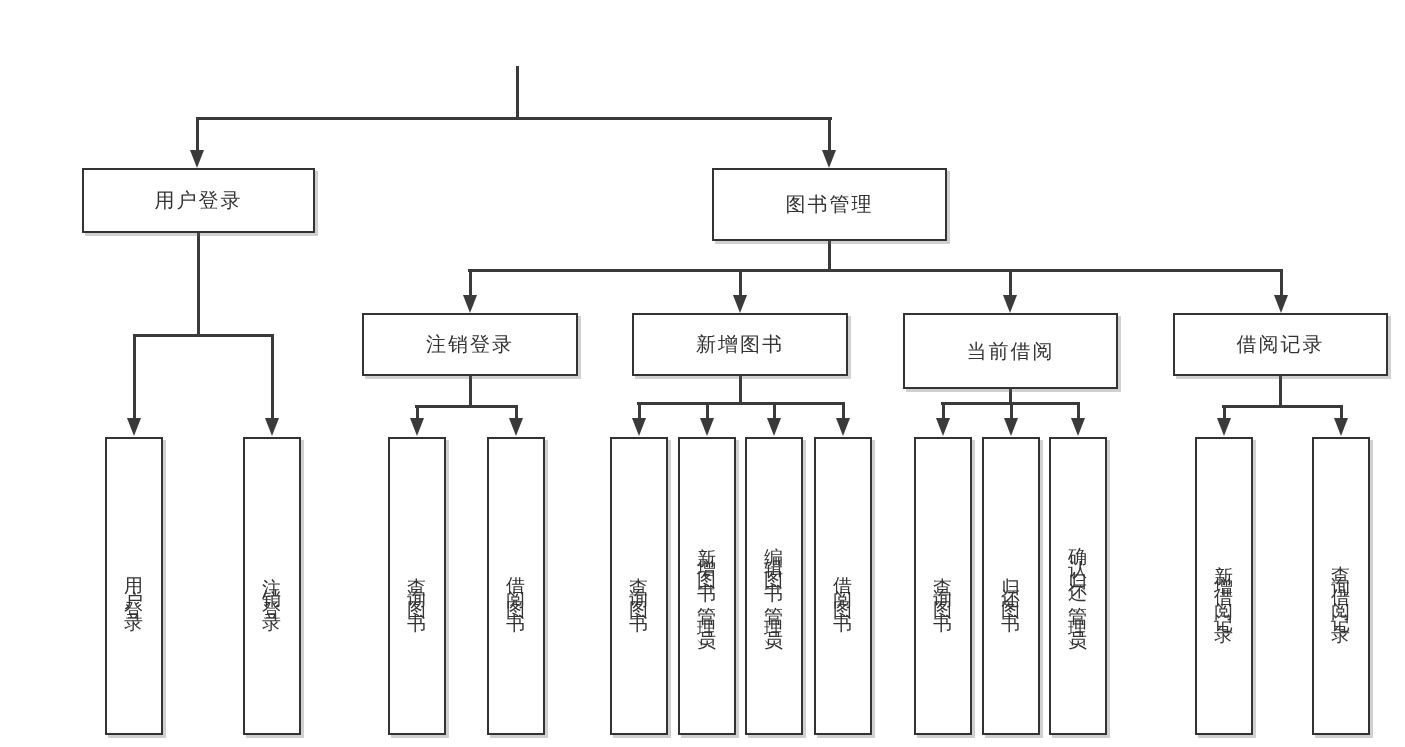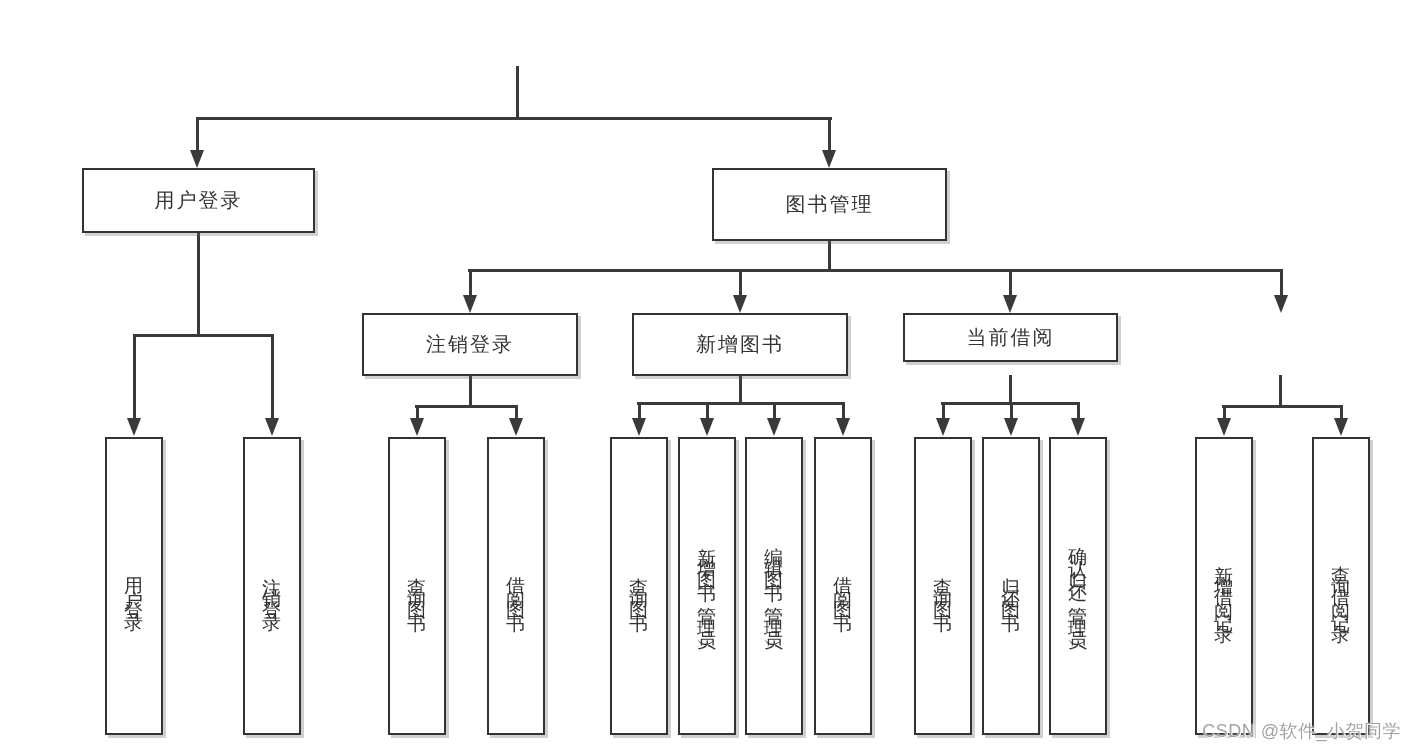--- a/index.html
+++ b/index.html
@@ -101,22 +101,25 @@
   <div class="arr" style="left:1003px; top:295px;"></div>
   <div class="vl" style="left:1280px; top:269px; height:28px;"></div>
   <div class="arr" style="left:1274px; top:295px;"></div>
 
   <div class="node" style="left:362px; top:313px; width:216px; height:63px;">
     <span class="lbl">注销登录</span>
   </div>
   <div class="node" style="left:632px; top:313px; width:216px; height:63px;">
     <span class="lbl">新增图书</span>
   </div>
-  <div class="node" style="left:903px; top:313px; width:215px; height:49px;">
+  <div class="node" style="left:903px; top:313px; width:215px; height:76px;">
     <span class="lbl">当前借阅</span>
+  </div>
+  <div class="node" style="left:1173px; top:313px; width:215px; height:63px;">
+    <span class="lbl">借阅记录</span>
   </div>
 
   <div class="vl" style="left:469px; top:375px; height:33px;"></div>
   <div class="hl" style="left:415px; top:405px; width:103px;"></div>
   <div class="vl" style="left:416px; top:405px; height:15px;"></div>
   <div class="arr" style="left:410px; top:418px;"></div>
   <div class="vl" style="left:515px; top:405px; height:15px;"></div>
   <div class="arr" style="left:509px; top:418px;"></div>
 
   <div class="vl" style="left:739px; top:375px; height:30px;"></div>
@@ -183,14 +186,13 @@
     <span class="lbl">确认归还（管理员）</span>
   </div>
 
   <div class="node leaf" style="left:1195px; top:437px; width:58px; height:298px;">
     <span class="lbl">新增借阅记录</span>
   </div>
   <div class="node leaf" style="left:1312px; top:437px; width:58px; height:298px;">
     <span class="lbl">查询借阅记录</span>
   </div>
 
-  <div class="watermark">CSDN @软件_小贺同学</div>
 </div>
 
 </body></html>

